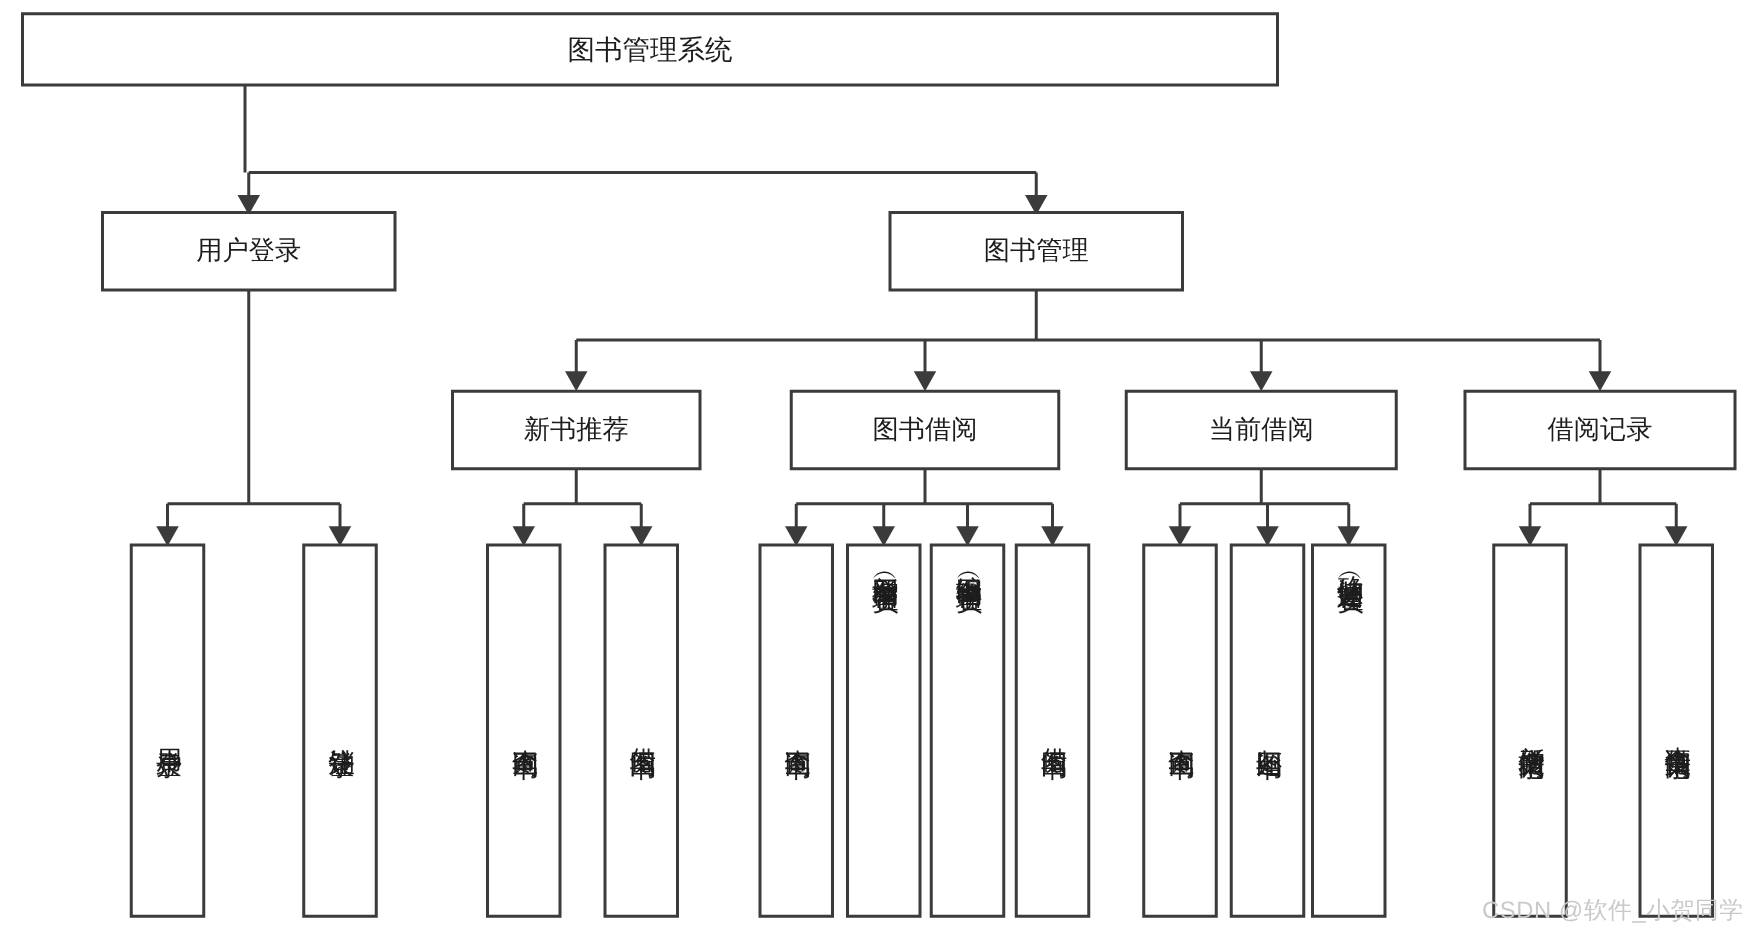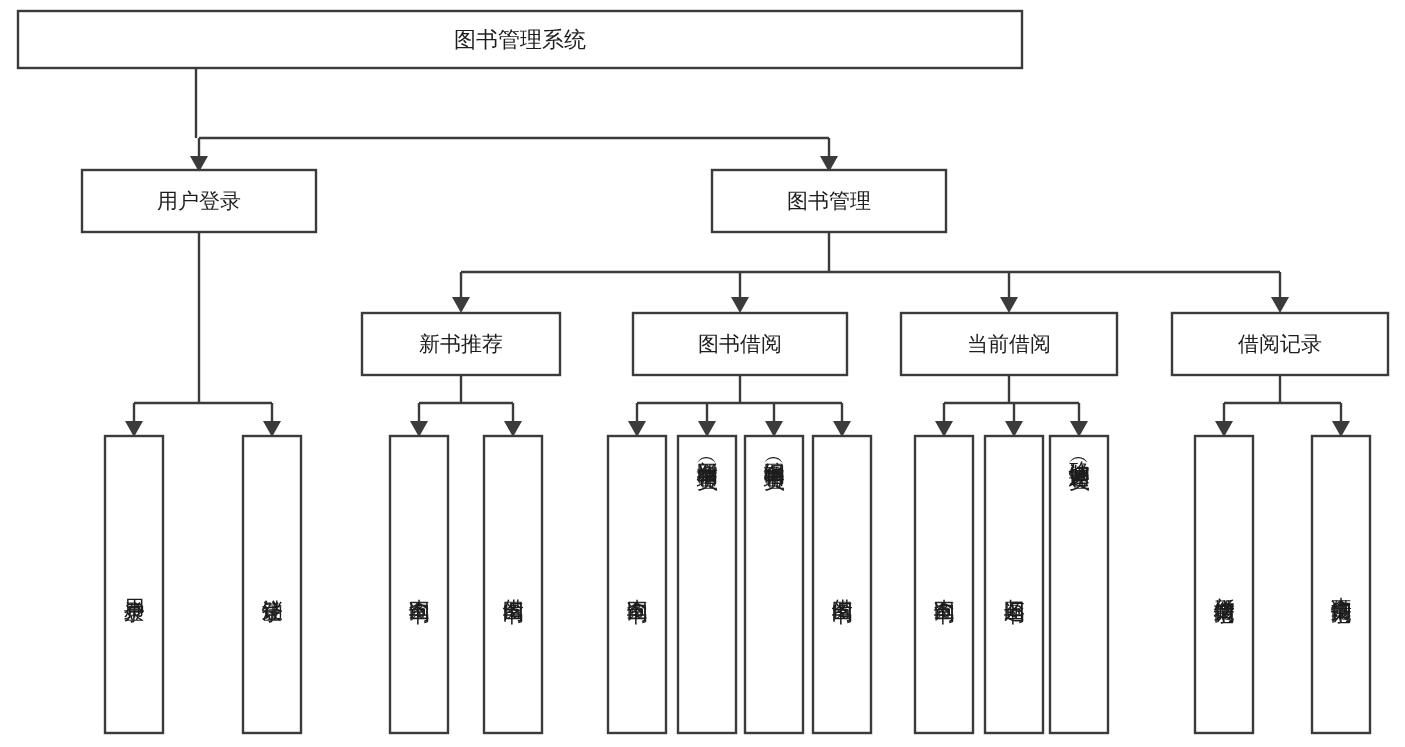--- a/index.html
+++ b/index.html
@@ -218,13 +218,14 @@
   <div class="vlabel" style="left:745px; top:436px; width:58px; height:297px; justify-content:flex-start; padding-top:8px; box-sizing:border-box;">编辑图书（管理员）</div>
   <div class="vlabel" style="left:813px; top:436px; width:58px; height:297px;">借阅图书</div>
 
   <div class="vlabel" style="left:915px; top:436px; width:58px; height:297px;">查询图书</div>
   <div class="vlabel" style="left:985px; top:436px; width:58px; height:297px;">归还图书</div>
   <div class="vlabel" style="left:1050px; top:436px; width:58px; height:297px; justify-content:flex-start; padding-top:8px; box-sizing:border-box;">确认归还（管理员）</div>
 
   <div class="vlabel" style="left:1195px; top:436px; width:58px; height:297px;">新增借阅记录</div>
   <div class="vlabel" style="left:1312px; top:436px; width:58px; height:297px;">查询借阅记录</div>
 
+  <div class="watermark">CSDN @软件_小贺同学</div>
 </div>
 
 </body></html>

